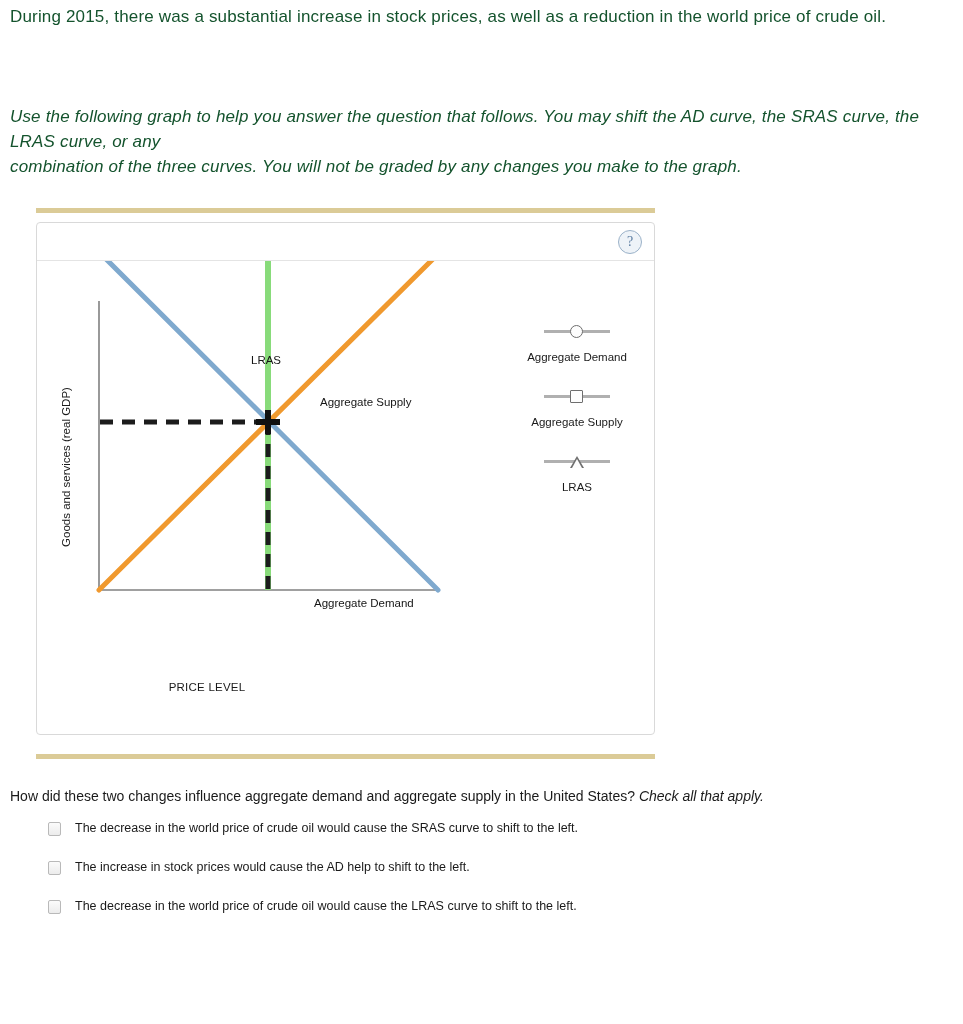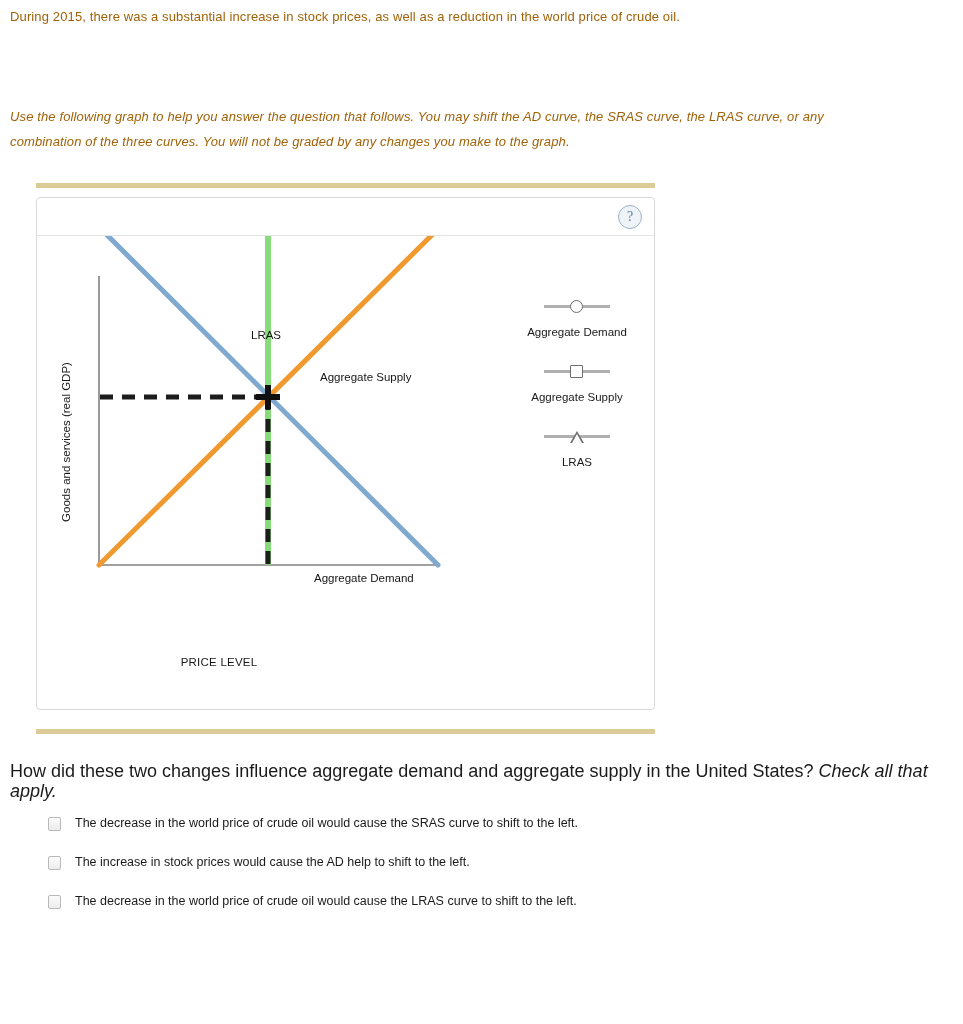--- a/index.html
+++ b/index.html
@@ -8,23 +8,23 @@
     background:#ffffff;
     font-family:"Liberation Sans","DejaVu Sans",sans-serif;
     color:#1a1a1a;
     overflow:hidden;
     position:relative;
   }
 
   
   .prose{ padding:0 10px; }
   .p-line{
-    font-size:13px;
+    font-size:17px;
     line-height:25px;
-    color:#a16207;
+    color:#14532d;
     letter-spacing:.01em;
   }
   .p-block{ margin:0; }
   #intro-para-1{ padding-top:4px; }
   #intro-para-2{ padding-top:25px; }
   #intro-para-3{ padding-top:50px; font-style:italic; }
   #intro-para-3 .p-line{ }
 
   
   .rule{
@@ -78,21 +78,21 @@
     width:190px;
     transform:rotate(-90deg);
     transform-origin:center center;
     font-size:11.5px;
     text-align:center;
     color:#1a1a1a;
     white-space:nowrap;
   }
   .xlabel{
     position:absolute;
-    left:12px; top:420px;
+    left:0; top:420px;
     width:340px;
     text-align:center;
     font-size:11.5px;
     letter-spacing:.02em;
   }
 
   .curve-tag{
     position:absolute;
     font-size:11.5px;
     color:#151515;
@@ -139,21 +139,21 @@
     border-left:5px solid transparent;
     border-right:5px solid transparent;
     border-bottom:9px solid #fdfdfd;
   }
   .legend-label{ font-size:11.5px; color:#1a1a1a; }
 
   
   .question{
     margin:0 0 0 10px;
     padding-top:27px;
-    font-size:18px;
+    font-size:14px;
     line-height:20px;
   }
   .question em{ font-style:italic; }
 
   .choices{ margin:0; padding:14px 0 0 48px; list-style:none; }
   .choice{
     display:flex;
     align-items:center;
     margin-bottom:23px;
   }

